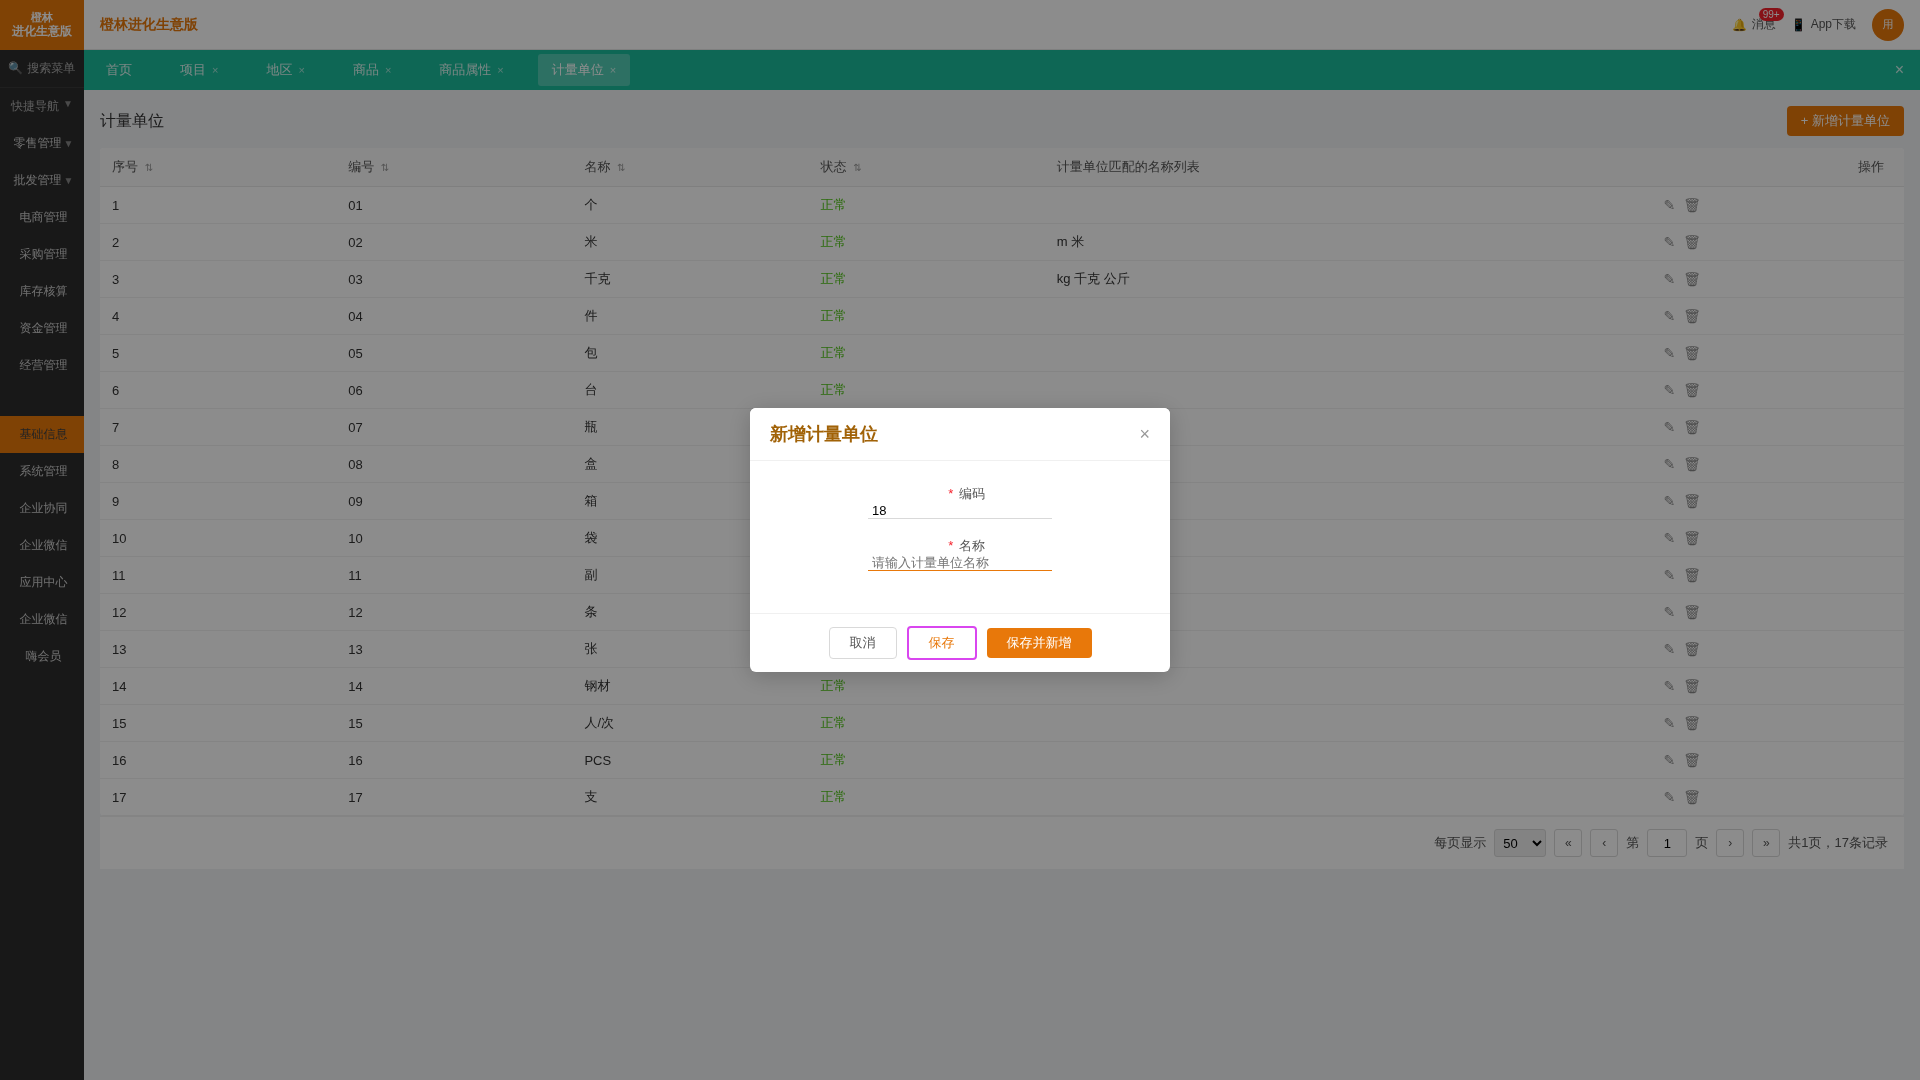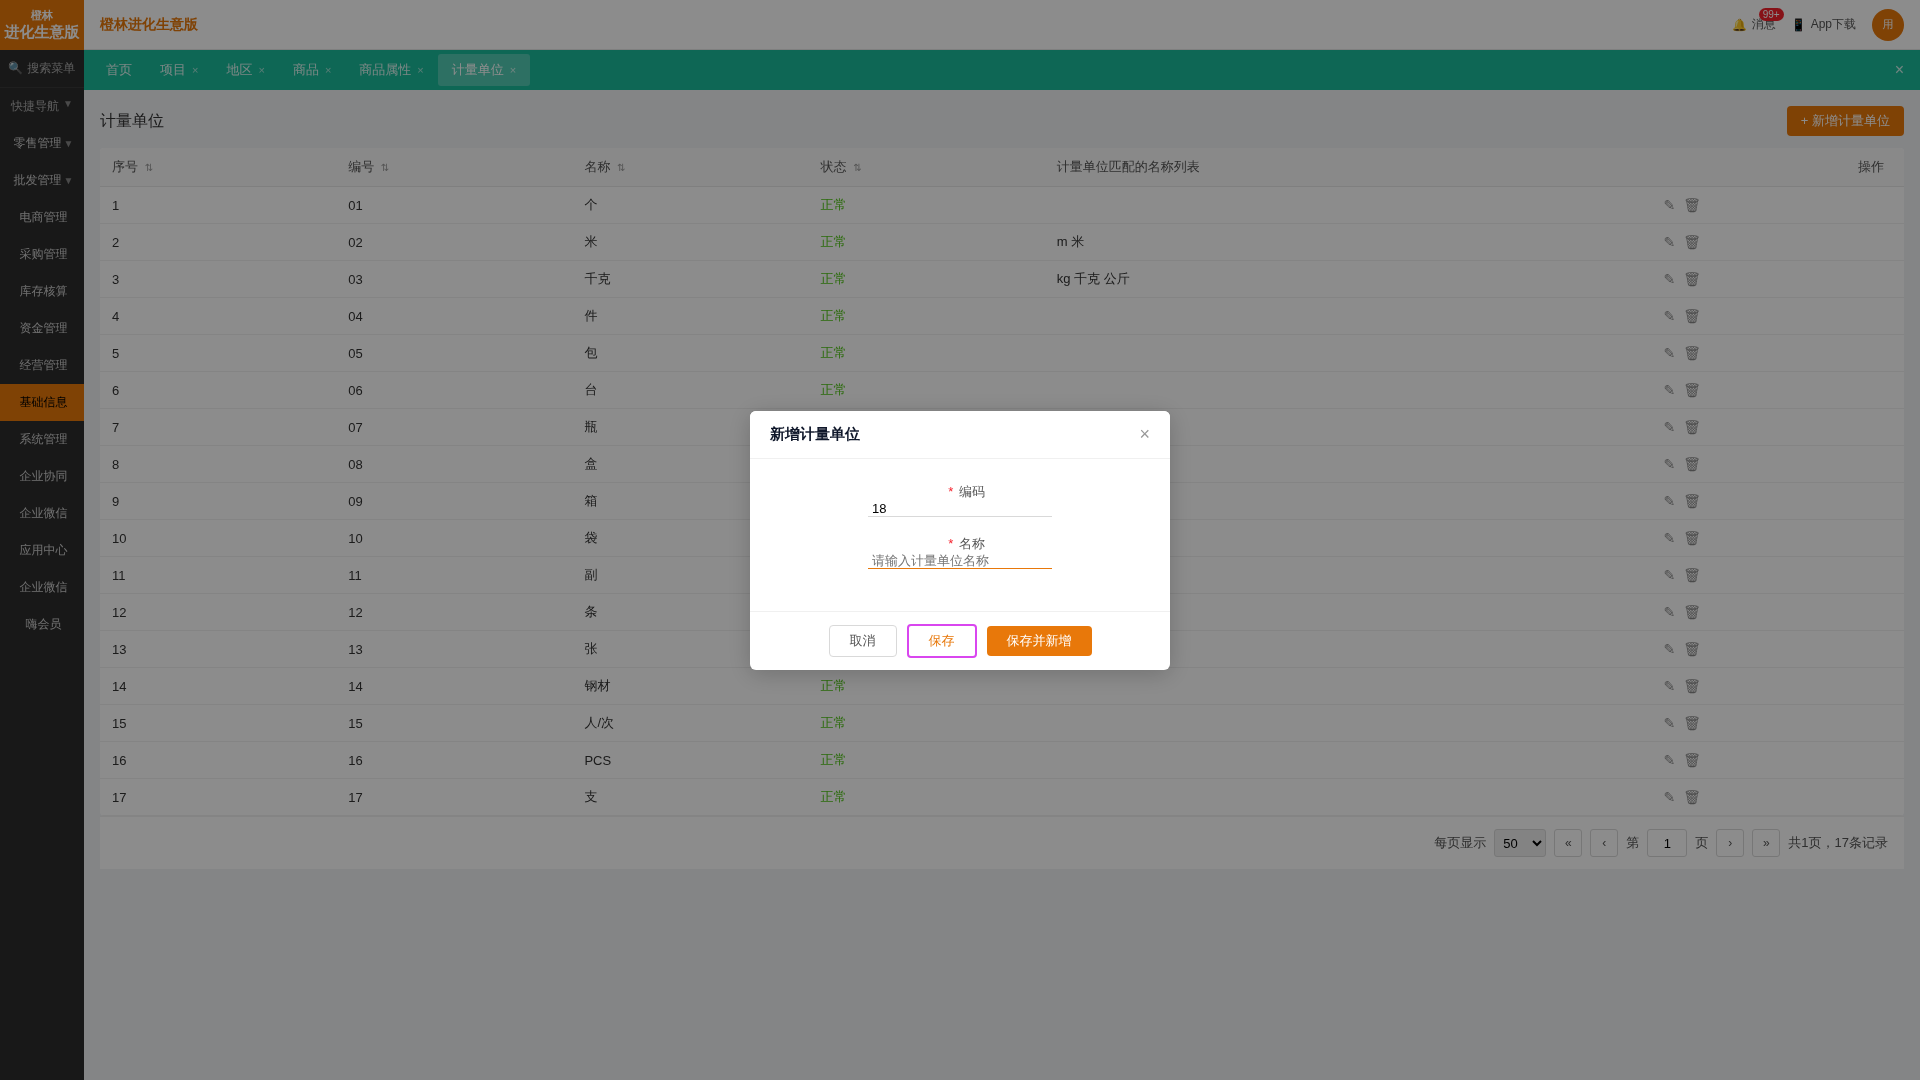--- a/index.html
+++ b/index.html
@@ -54,21 +54,21 @@
       font-size: 12px;
       text-align: center;
       cursor: pointer;
       display: flex;
       align-items: center;
       justify-content: center;
       flex-direction: row;
       gap: 2px;
       border-left: 3px solid transparent;
     }
-    .sidebar-item.active { background: #e8780a; color: #000000; border-left-color: #e8780a; }
+    .sidebar-item.active { background: #e8780a; color: #404040; border-left-color: #e8780a; margin-top: 32px; }
     .chevron { font-size: 10px; color: #888; }
 
     
     .main-area {
       flex: 1;
       display: flex;
       flex-direction: column;
       overflow: hidden;
     }
 
@@ -107,21 +107,21 @@
     .app-download { color: #555; font-size: 12px; cursor: pointer; display: flex; align-items: center; gap: 4px; }
     .user-avatar { width: 32px; height: 32px; border-radius: 50%; background: #ddd; cursor: pointer; }
 
     
     .tab-bar {
       height: 40px;
       background: #1abc9c;
       display: flex;
       align-items: center;
       padding: 0 8px;
-      gap: 0;
+      gap: 20px;
       flex-shrink: 0;
     }
     .tab {
       height: 32px;
       padding: 0 14px;
       border-radius: 3px;
       display: flex;
       align-items: center;
       gap: 6px;
       font-size: 13px;
@@ -253,21 +253,21 @@
       overflow: hidden;
     }
     .modal-header {
       padding: 14px 20px;
       border-bottom: 1px solid #f0f0f0;
       display: flex;
       align-items: center;
       justify-content: space-between;
       background: #fff;
     }
-    .modal-title { font-size: 15px; font-weight: 600; color: #0f172a; }
+    .modal-title { font-size: 18px; font-weight: 600; color: #a16207; }
     .modal-close { color: #999; font-size: 18px; cursor: pointer; line-height: 1; }
     .modal-body { padding: 24px 30px; }
     .form-row {
       display: flex;
       align-items: center;
       margin-bottom: 18px;
       flex-direction: column;
     }
     .form-label {
       width: 60px;
@@ -331,21 +331,21 @@
       flex: 1;
       overflow-y: auto;
     }
     .sidebar-menu::-webkit-scrollbar { width: 0; }
   </style>
 </head>
 <body>
 
 <div class="sidebar">
   <div class="sidebar-logo">
-    <span style="font-size:11px; line-height:1.3; text-align:center;">橙林<br><span style="font-size:15px;">进化生意版</span></span>
+    <span style="font-size:11px; line-height:1.3; text-align:center;">橙林<br><span style="font-size:12px;">进化生意版</span></span>
   </div>
   <div class="sidebar-search">
     <span>🔍</span>
     <span>搜索菜单</span>
   </div>
   <div class="sidebar-nav-label">
     <span>快捷导航</span>
     <span class="chevron">▼</span>
   </div>
   <div class="sidebar-menu">

